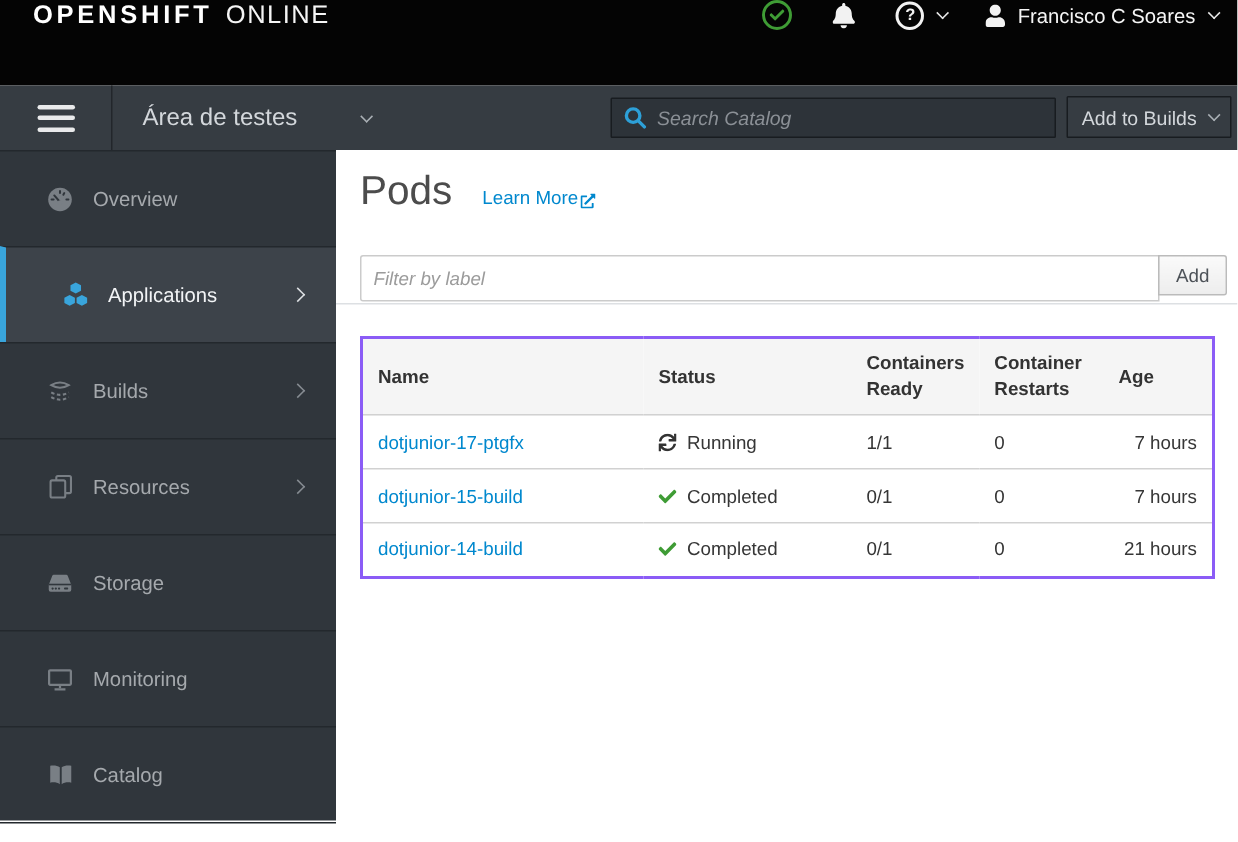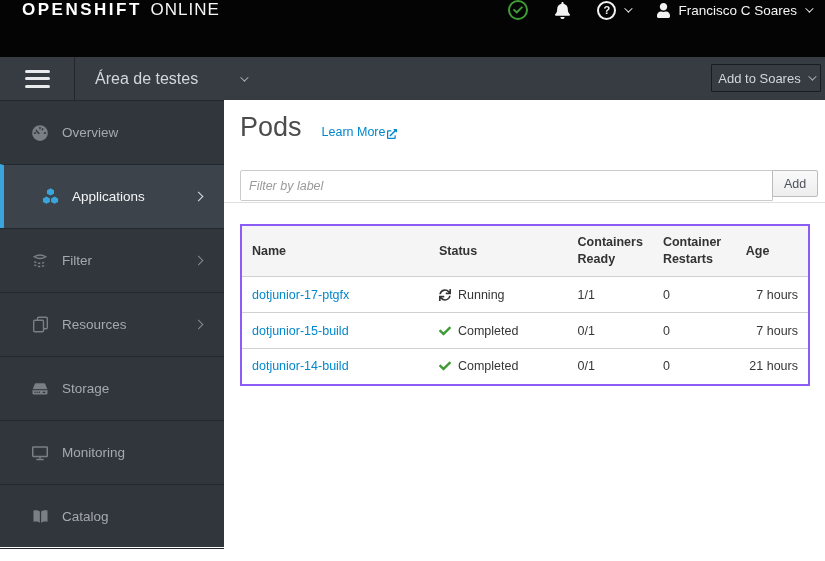--- a/index.html
+++ b/index.html
@@ -178,22 +178,31 @@
 <div class="navbar">
   <div class="hamburger">
     <span class="hbar"></span>
     <span class="hbar"></span>
     <span class="hbar"></span>
   </div>
   <div class="project-selector">
     <span>Área de testes</span>
     <span class="caret"></span>
   </div>
+  <div class="catalog-search">
+    <span>
+      <svg width="15" height="15" viewBox="0 0 16 16" fill="none" stroke="#2da0d8" stroke-width="2.4">
+          <circle cx="6.5" cy="6.5" r="4.8"></circle>
+          <line x1="10.2" y1="10.2" x2="14.5" y2="14.5" stroke-linecap="round"></line>
+        </svg>
+    </span>
+    <input type="text" placeholder="Search Catalog" style="">
+  </div>
   <button class="add-to-project">
-    <span>Add to Soares</span>
+    <span>Add to Builds</span>
     <span class="caret"></span>
   </button>
 </div>
 
 <div class="sidebar">
   <div class="nav-item">
     <span class="nav-icon">
       <svg width="18" height="18" viewBox="0 0 16 16">
           <circle cx="8" cy="8" r="7" fill="currentColor"></circle>
           <g stroke="#30363c" stroke-width="1.2" stroke-linecap="round">
@@ -220,21 +229,21 @@
     <span class="chev-r"></span>
   </div>
   <div class="nav-item">
     <span class="nav-icon">
       <svg width="18" height="17" viewBox="0 0 16 16" fill="none" stroke="currentColor" stroke-width="1.3">
           <path d="M2.5 4.5 Q8 1.2 13.5 4.5 Q8 7.8 2.5 4.5 Z"></path>
           <path d="M2.5 9 Q8 12.2 13.5 9" stroke-dasharray="2.2 1.6"></path>
           <path d="M2.5 12 Q8 15.2 13.5 12" stroke-dasharray="2.2 1.6"></path>
         </svg>
     </span>
-    <span>Filter</span>
+    <span>Builds</span>
     <span class="chev-r"></span>
   </div>
   <div class="nav-item">
     <span class="nav-icon">
       <svg width="17" height="17" viewBox="0 0 16 16">
           <rect x="5.2" y="1.2" width="9.2" height="10.8" rx="1" fill="none" stroke="currentColor" stroke-width="1.3"></rect>
           <rect x="1.6" y="4" width="9.2" height="10.8" rx="1" fill="#30363c" stroke="currentColor" stroke-width="1.3"></rect>
         </svg>
     </span>
     <span>Resources</span>

